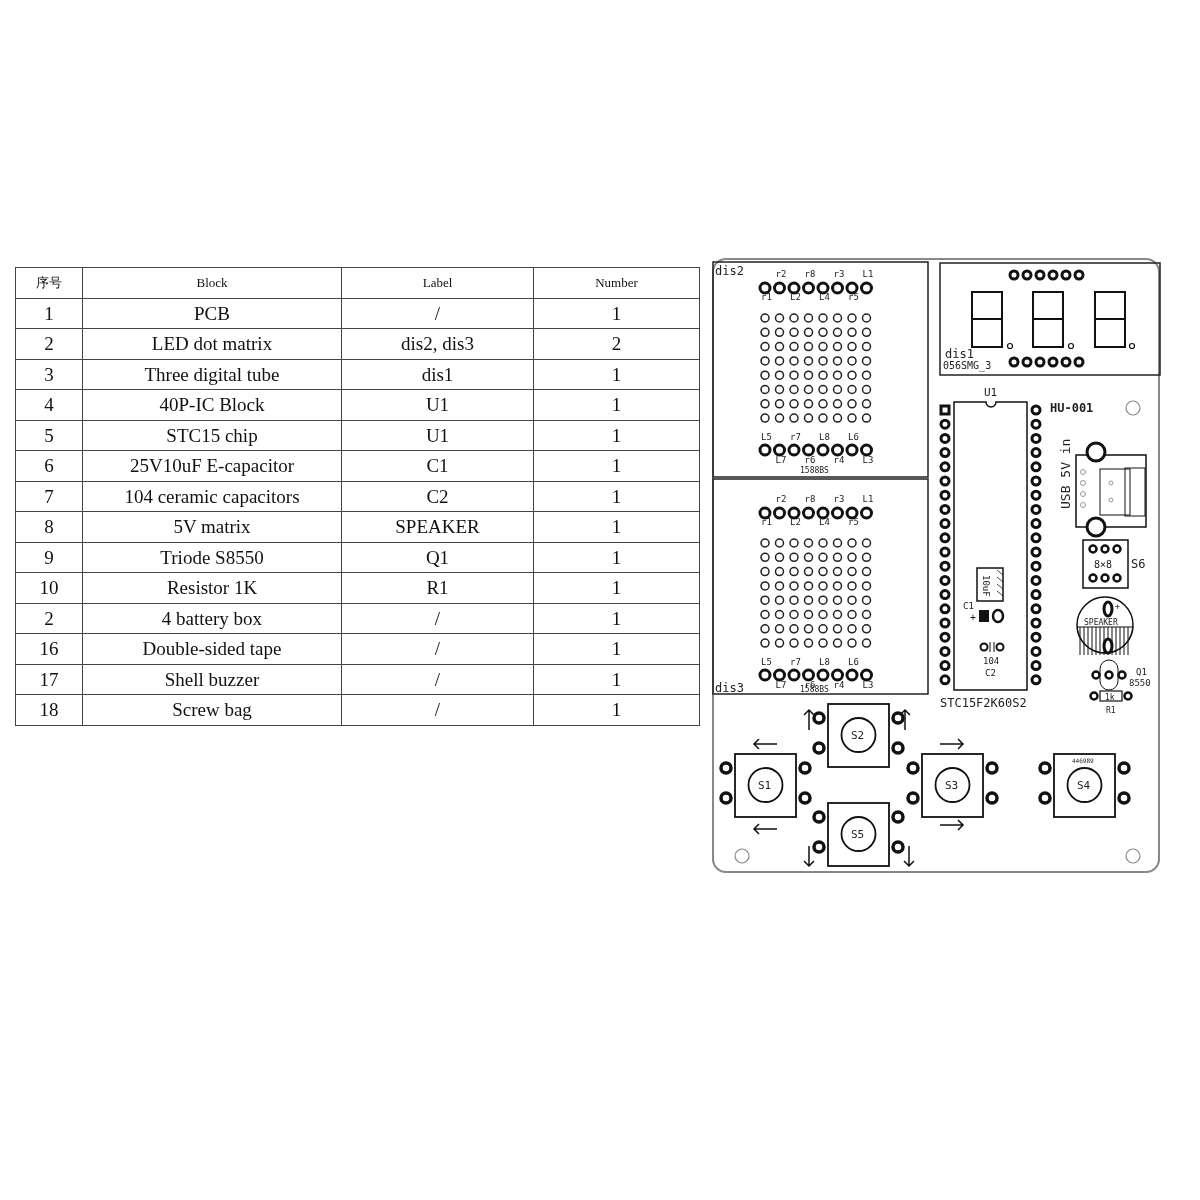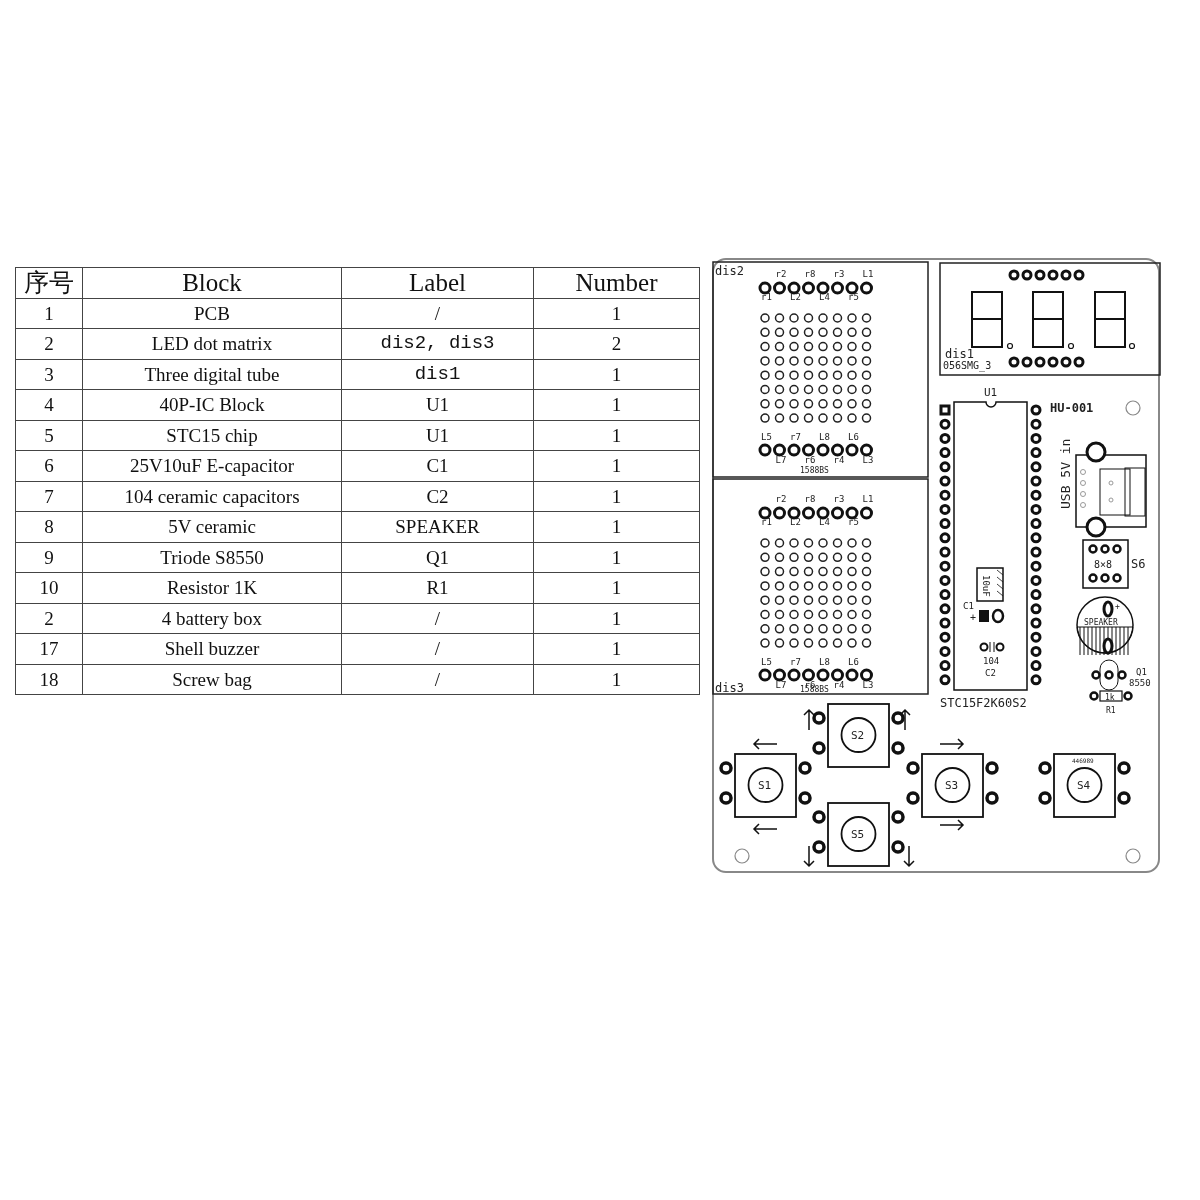--- a/index.html
+++ b/index.html
@@ -1,21 +1,21 @@
 <!DOCTYPE html>
 <html><head>
 <meta charset="utf-8">
 <style>
   html,body{margin:0;padding:0;background:#fff;}
   body{width:1200px;height:1200px;position:relative;overflow:hidden;font-family:"Liberation Serif",serif;color:#111;}
   table.bom{position:absolute;left:15px;top:267px;width:680px;border-collapse:collapse;table-layout:fixed;}
   table.bom td, table.bom th{border:1.6px solid #444;height:29.5px;padding:0;text-align:center;font-weight:normal;font-size:19px;line-height:1;}
-  table.bom th{font-size:25px;}
+  table.bom th{font-size:13px;}
   .col0{width:66px}.col1{width:258px}.col2{width:191px}.col3{width:165px}
-  .mono{font-family:Liberation Mono, monospace;font-size:18px;}
+  .mono{font-family:Liberation Serif, serif;font-size:18px;}
   .board{position:absolute;left:712px;top:258px;width:448px;height:615px;border:2px solid #888;border-radius:14px;box-sizing:border-box;}
   svg.pcb{position:absolute;left:700px;top:245px;}
   svg.pcb text{font-family:"DejaVu Sans Mono",monospace;fill:#222;}
 </style>
 </head>
 <body>
 
 <table class="bom">
   <thead>
     <tr>
@@ -63,39 +63,45 @@
         <td class="col3">1</td>
       </tr>
       <tr>
         <td class="col0">7</td>
         <td class="col1">104 ceramic capacitors</td>
         <td class="col2">C2</td>
         <td class="col3">1</td>
       </tr>
       <tr>
         <td class="col0">8</td>
-        <td class="col1">5V ceramic</td>
+        <td class="col1">5V matrix</td>
         <td class="col2">SPEAKER</td>
         <td class="col3">1</td>
       </tr>
       <tr>
         <td class="col0">9</td>
         <td class="col1">Triode S8550</td>
         <td class="col2">Q1</td>
         <td class="col3">1</td>
       </tr>
       <tr>
         <td class="col0">10</td>
         <td class="col1">Resistor 1K</td>
         <td class="col2">R1</td>
         <td class="col3">1</td>
       </tr>
       <tr>
         <td class="col0">2</td>
         <td class="col1">4 battery box</td>
+        <td class="col2">/</td>
+        <td class="col3">1</td>
+      </tr>
+      <tr>
+        <td class="col0">16</td>
+        <td class="col1">Double-sided tape</td>
         <td class="col2">/</td>
         <td class="col3">1</td>
       </tr>
       <tr>
         <td class="col0">17</td>
         <td class="col1">Shell buzzer</td>
         <td class="col2">/</td>
         <td class="col3">1</td>
       </tr>
       <tr>

